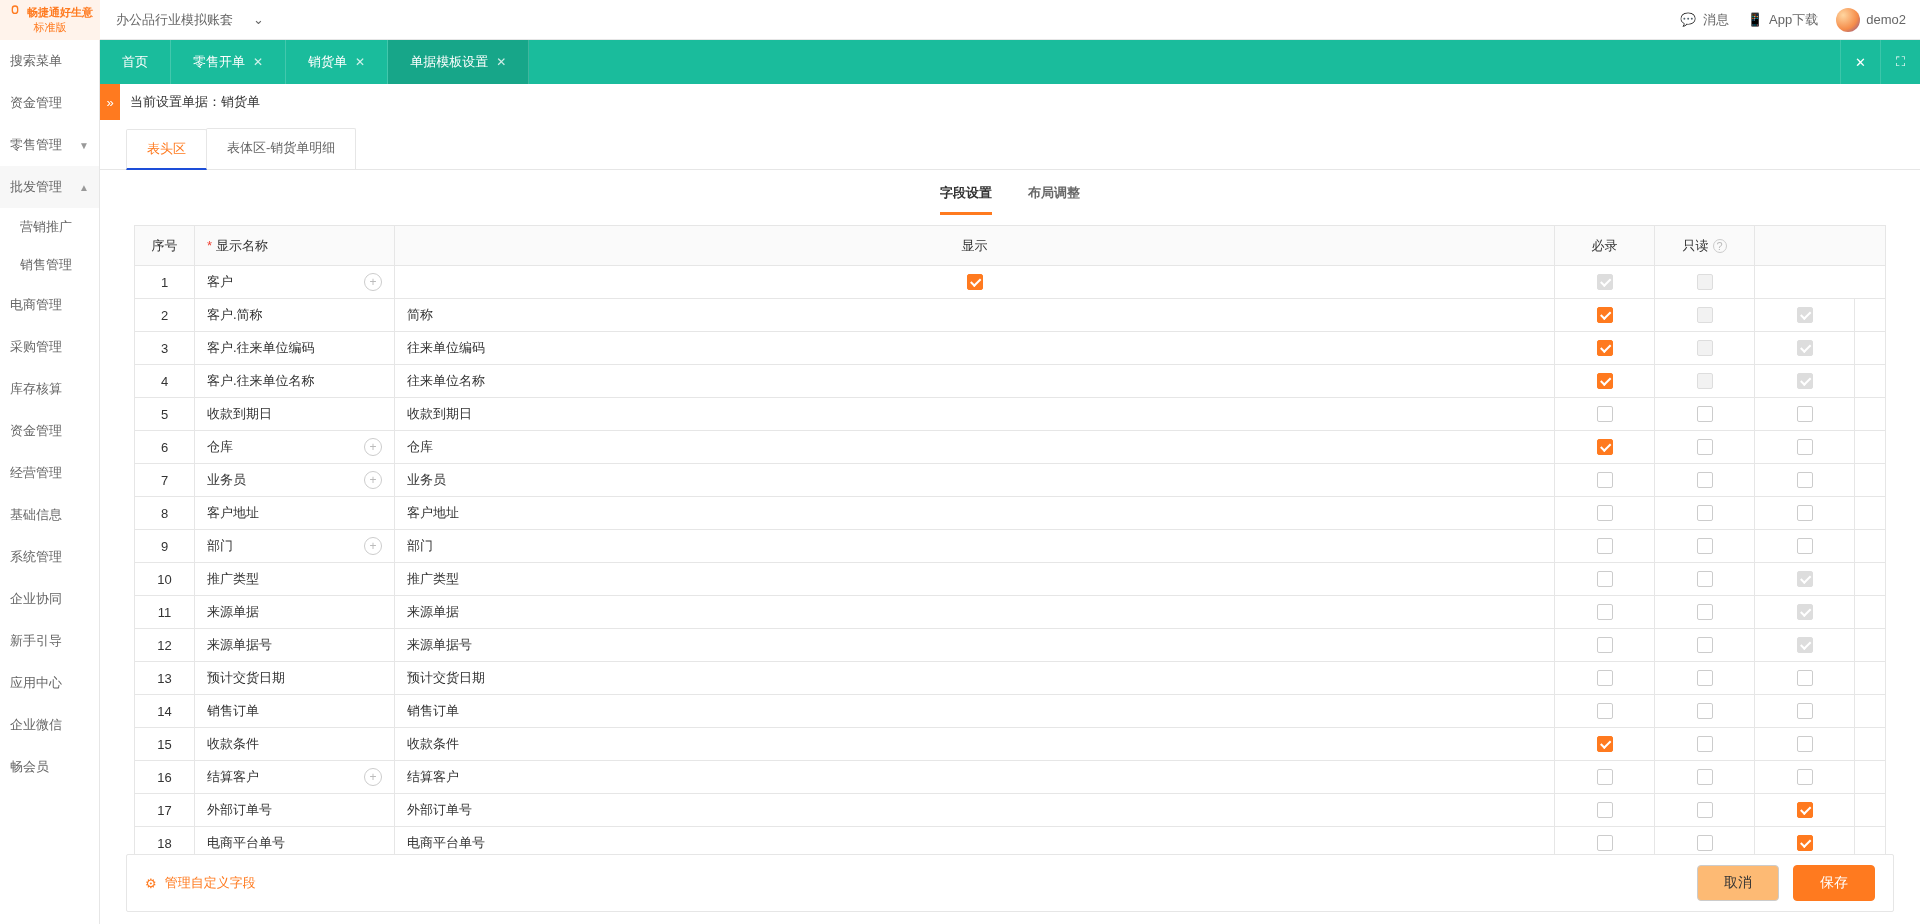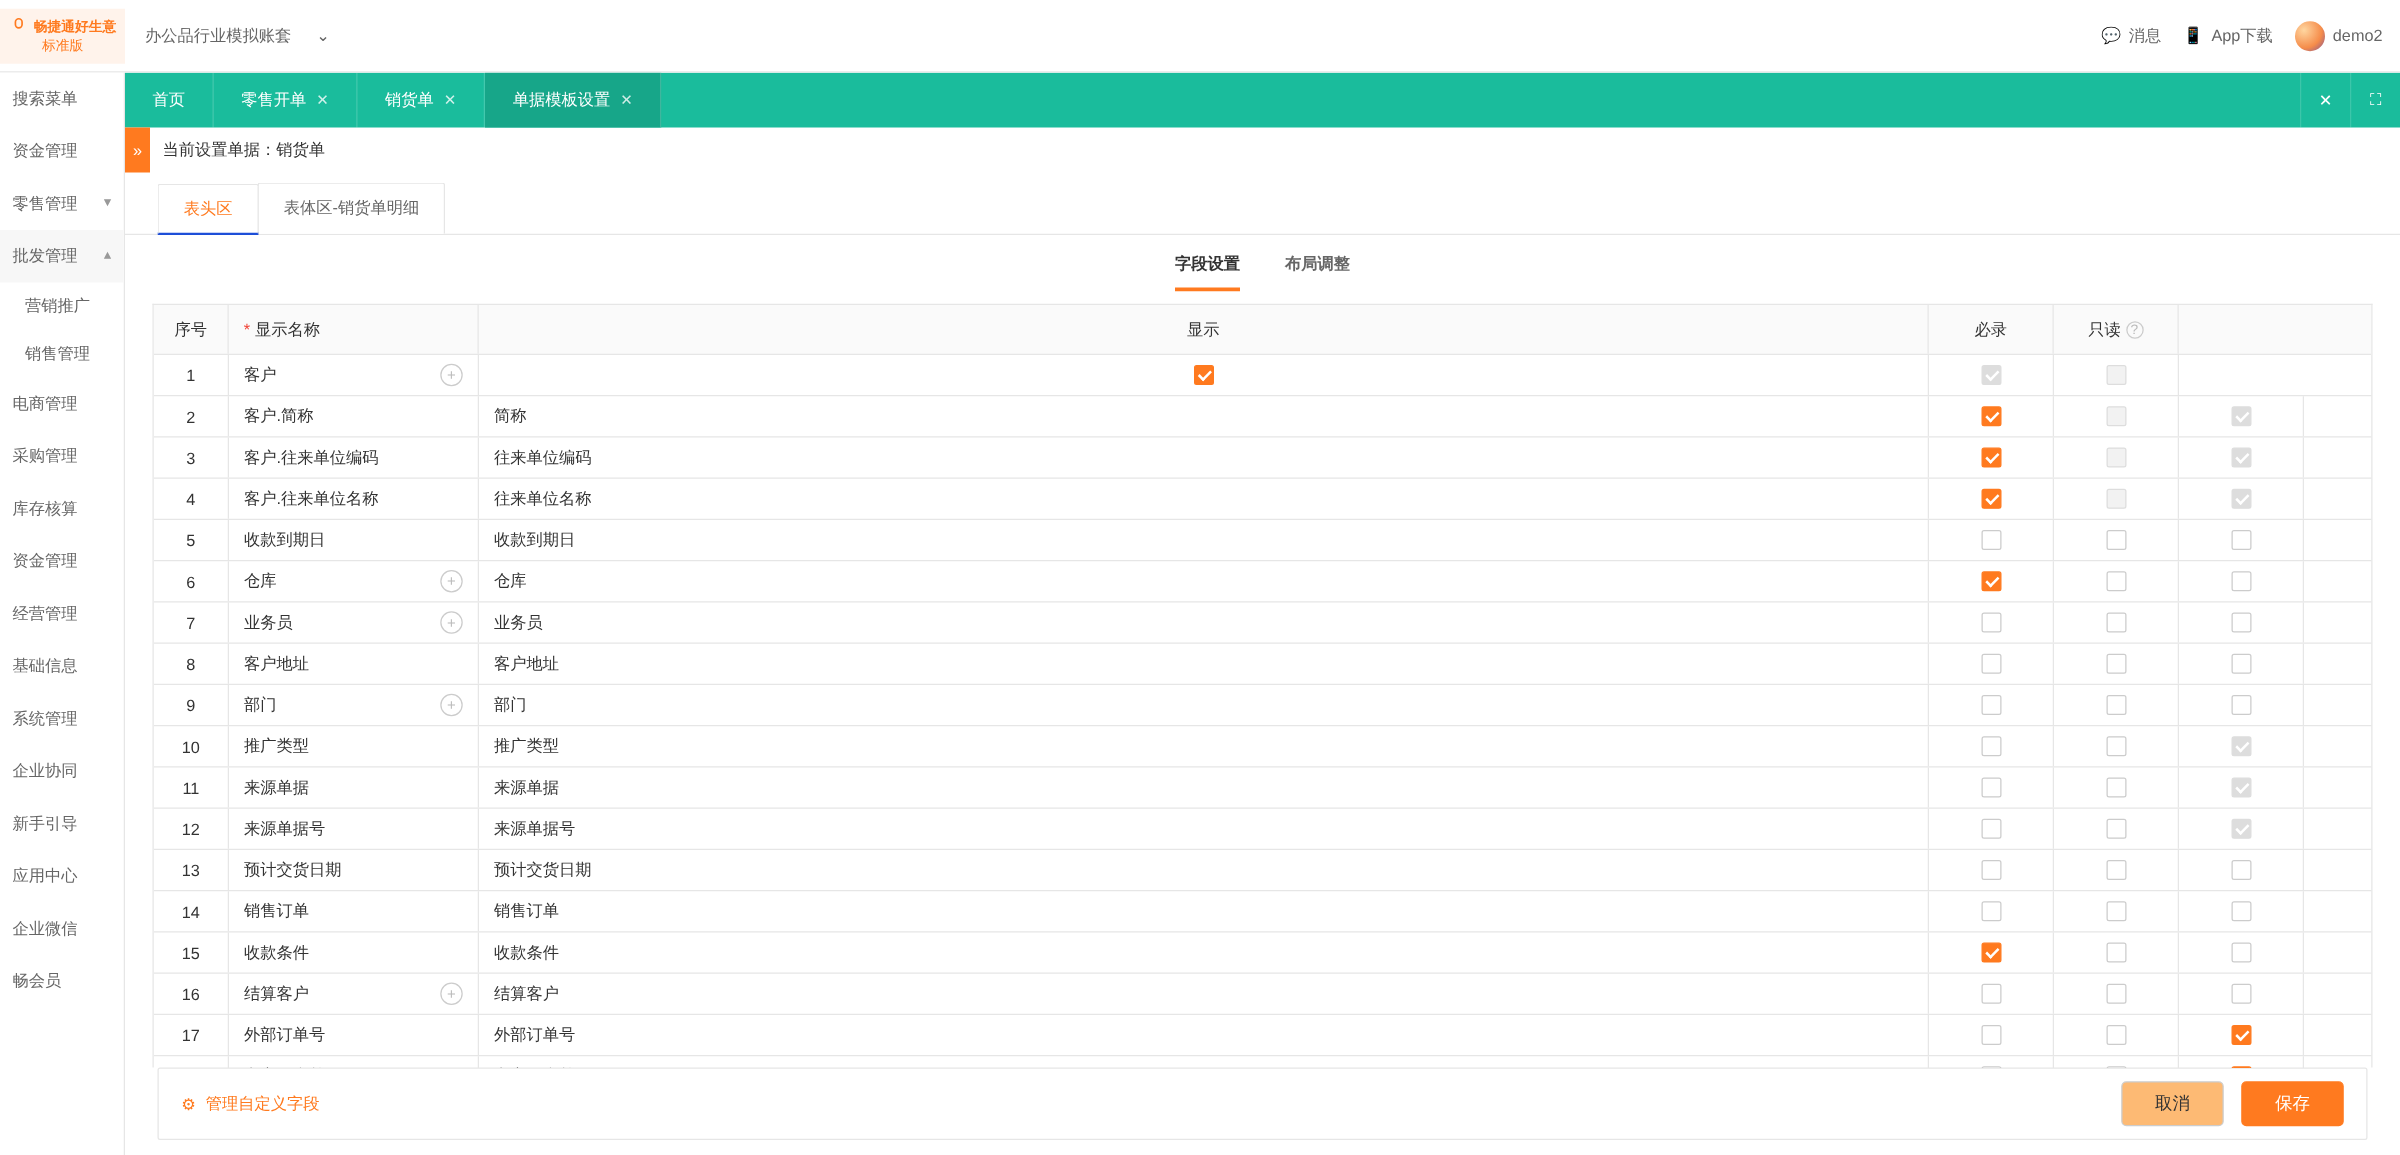--- a/index.html
+++ b/index.html
@@ -13,21 +13,21 @@
   }
   * { box-sizing: border-box; }
   html, body {
     margin: 0; padding: 0; height: 100%;
     font-family: -apple-system, "Helvetica Neue", Arial, "Microsoft YaHei", sans-serif;
     font-size: 13px; color: var(--text); background: #fff;
   }
   body { display: flex; flex-direction: column; width: 1920px; height: 924px; overflow: hidden; }
   
   .topbar {
-    height: 58px; display: flex; align-items: center;
+    height: 40px; display: flex; align-items: center;
     border-bottom: 1px solid var(--gray-border);
     padding: 0 14px; gap: 16px;
   }
   .logo-box {
     width: 100px; height: 44px;
     display: flex; flex-direction: column; align-items: center; justify-content: center;
     background: #fff3eb; color: var(--brand);
     margin: -0 0 0 -14px; padding: 2px 0;
   }
   .logo-img {
@@ -50,21 +50,20 @@
   
   .main { flex: 1; display: flex; overflow: hidden; }
   .sidebar {
     width: 100px; border-right: 1px solid var(--gray-border);
     display: flex; flex-direction: column; background: #fff;
   }
   .side-item {
     padding: 12px 10px; color: var(--text-light);
     display: flex; align-items: center; justify-content: space-between;
     cursor: pointer;
-    font-family: Liberation Mono, monospace;
   }
   .side-item.active { background: #f7f7f7; }
   .side-sub { padding: 10px 12px 10px 20px; color: var(--text-light); cursor: pointer; }
   .caret { font-size: 10px; color: #999; }
   
   .content { flex: 1; display: flex; flex-direction: column; overflow: hidden; }
   .tabbar {
     height: 44px; background: var(--teal);
     display: flex; align-items: stretch;
   }
@@ -105,21 +104,21 @@
   .tab2-strip { border-bottom: 1px solid var(--gray-border); margin: 0 0 0 0; }
   .subtabs {
     display: flex; gap: 36px; justify-content: center; padding: 14px 0 0; font-weight: bold;
   }
   .subtab {
     padding-bottom: 10px; cursor: pointer; color: var(--text-light);
   }
   .subtab.active { color: var(--text); border-bottom: 3px solid var(--brand); }
   
   .table-wrap {
-    margin: 10px 22px 0; flex: 1; overflow: hidden;
+    margin: 10px 34px 0; flex: 1; overflow: hidden;
     border: 1px solid var(--gray-border);
     display: flex; flex-direction: column; border-bottom: none;
   }
   .thead, .trow {
     display: grid;
     grid-template-columns: 60px 200px 1160px 100px 100px 100px;
   }
   .thead {
     background: #fafafa; border-bottom: 1px solid var(--gray-border);
     height: 40px;

